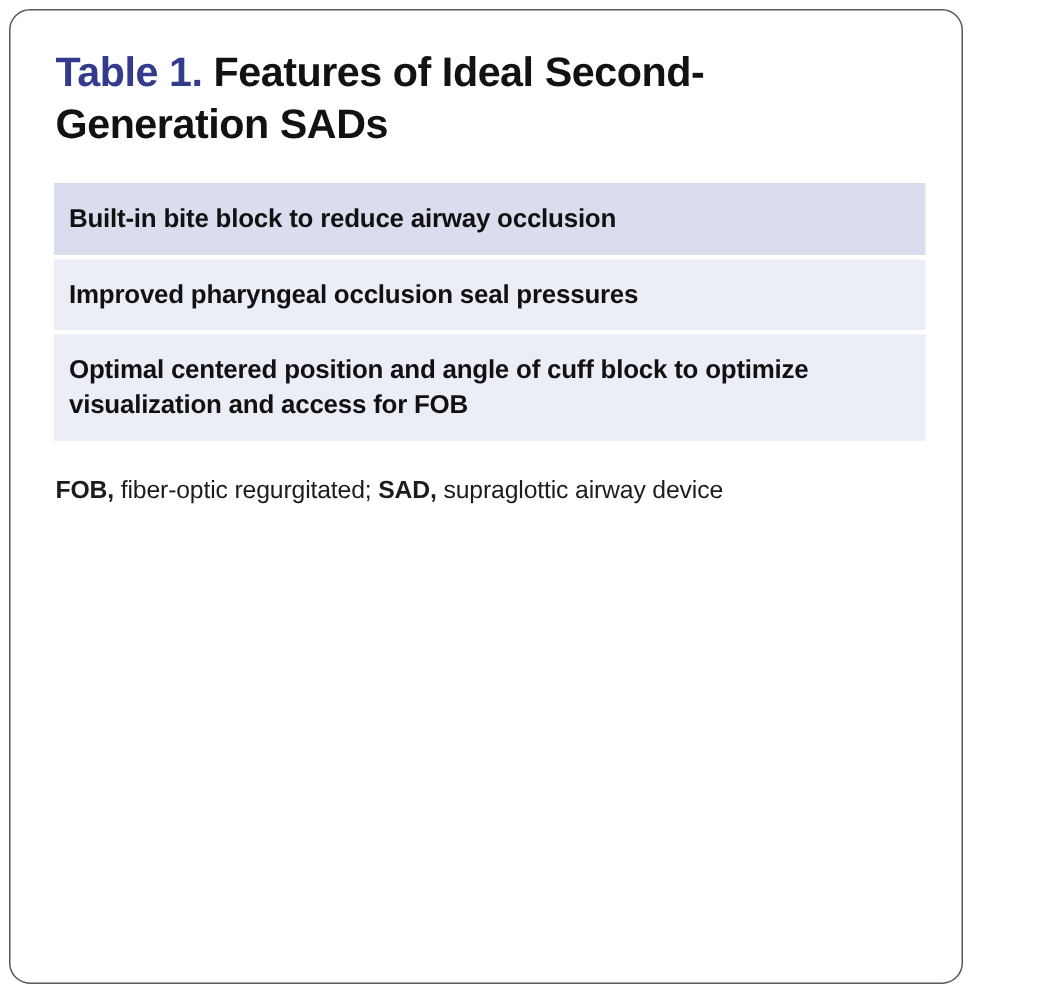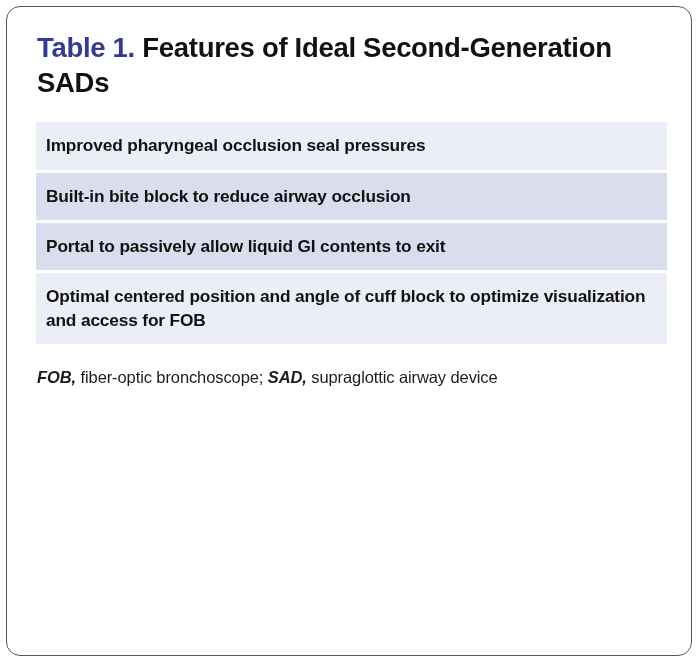--- a/index.html
+++ b/index.html
@@ -11,21 +11,21 @@
     width: 700px;
     height: 664px;
     font-family: "Liberation Sans", sans-serif;
     -webkit-font-smoothing: antialiased;
   }
 
   .table-card {
     position: absolute;
     left: 6px;
     top: 6px;
-    width: 686px;
+    width: 636px;
     height: 650px;
     box-sizing: border-box;
     background: #ffffff;
     border: 1.5px solid #585858;
     border-radius: 14px;
     overflow: hidden;
   }
 
   .table-title {
     margin: 0;
@@ -65,32 +65,30 @@
   .footnote {
     padding: 20px 30px 0 30px;
     font-size: 16.5px;
     line-height: 1.3;
     color: #1c1c1c;
     font-weight: normal;
     letter-spacing: -0.1px;
   }
   .footnote .abbr {
     font-weight: bold;
-    font-style: italic;
   }
 </style>
 </head>
 <body>
 
 <div class="table-card">
 
   <h1 class="table-title"><span class="label">Table 1.</span> <span>Features of Ideal Second-Generation SADs</span></h1>
 
   <div class="rows">
+    <div class="row shade-dark">Built-in bite block to reduce airway occlusion</div>
     <div class="row shade-light">Improved pharyngeal occlusion seal pressures</div>
-    <div class="row shade-dark">Built-in bite block to reduce airway occlusion</div>
-    <div class="row shade-dark">Portal to passively allow liquid GI contents to exit</div>
     <div class="row shade-light">Optimal centered position and angle of cuff block to optimize visualization and access for FOB</div>
   </div>
 
-  <div class="footnote"><span class="abbr">FOB,</span><span> fiber-optic bronchoscope; </span><span class="abbr">SAD,</span><span> supraglottic airway device</span></div>
+  <div class="footnote"><span class="abbr">FOB,</span><span> fiber-optic regurgitated; </span><span class="abbr">SAD,</span><span> supraglottic airway device</span></div>
 
 </div>
 
 </body></html>

